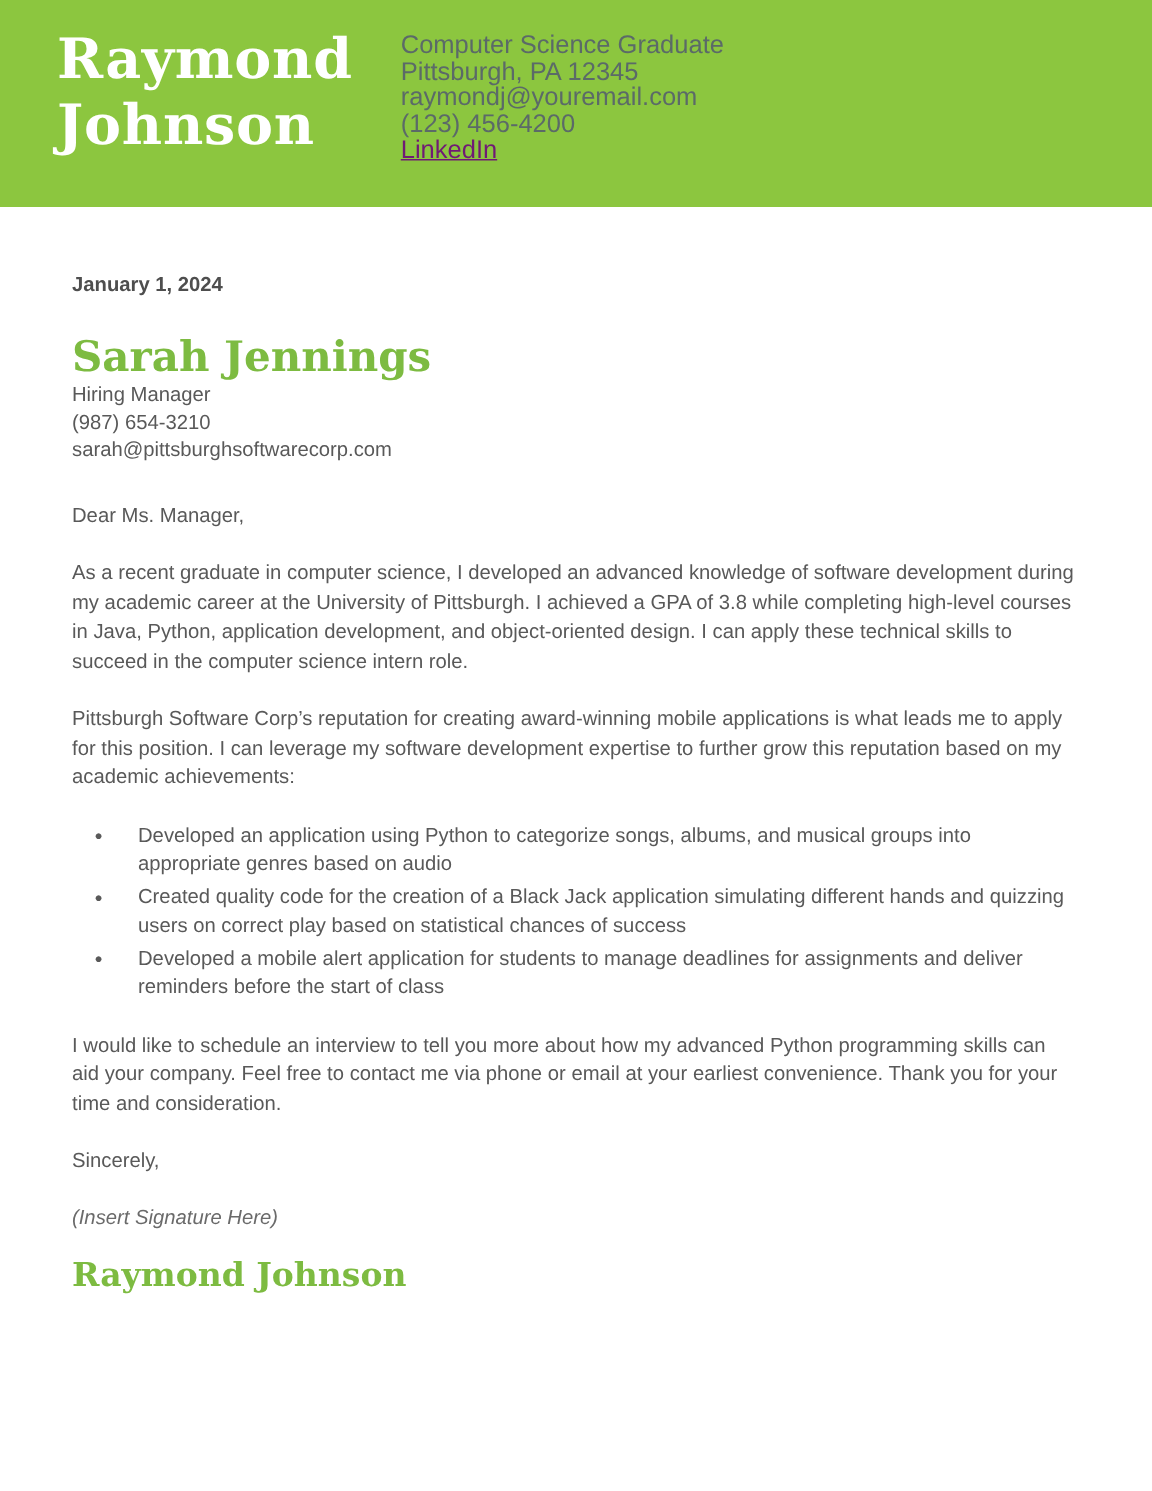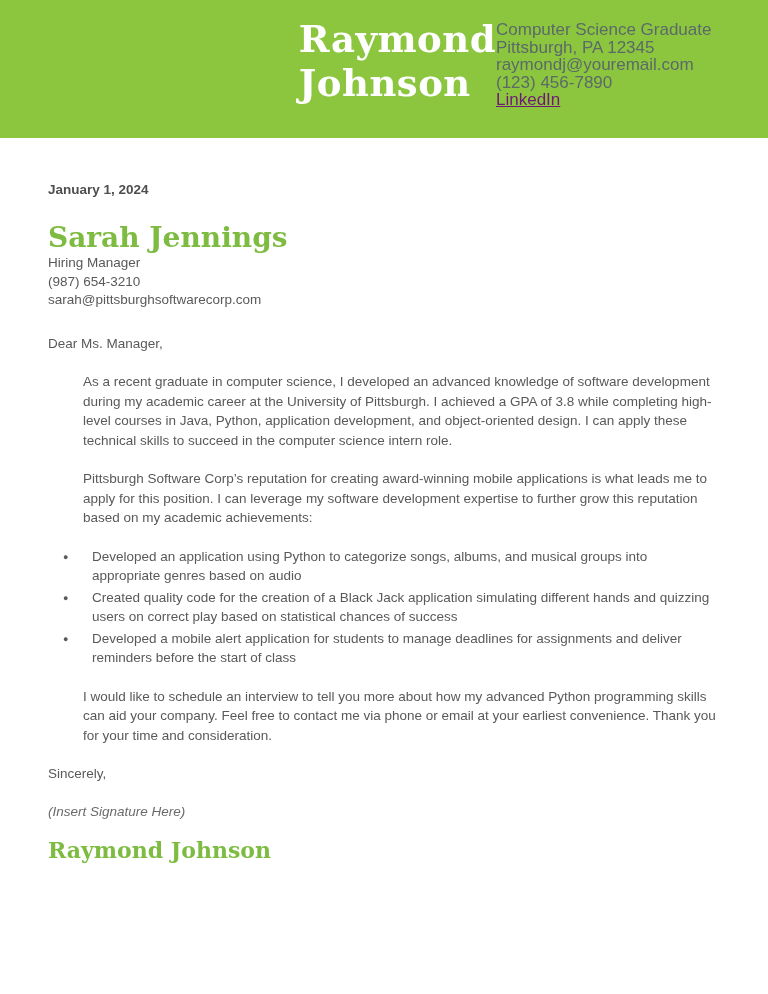--- a/index.html
+++ b/index.html
@@ -8,25 +8,26 @@
     position: relative;
     width: 768px;
     height: 994px;
     background: #ffffff;
     font-family: "Liberation Sans", sans-serif;
     overflow: hidden;
   }
   
   .header {
     display: flex;
-    justify-content: flex-end;
+    justify-content: flex-start;
     align-items: flex-start;
     height: 138px;
     background: #8CC63F;
     padding: 18px 48px 0 38px;
+    gap: 32px;
   }
   .header-name {
     font-family: "DejaVu Serif", "Liberation Serif", serif;
     font-weight: bold;
     font-size: 37px;
     line-height: 1.18;
     color: #ffffff;
     white-space: pre-line;
     letter-spacing: 0.5px;
   }
@@ -59,21 +60,21 @@
   .recipient-name {
     font-family: "DejaVu Serif", "Liberation Serif", serif;
     font-weight: bold;
     font-size: 28px;
     color: #7DBB41;
     margin-bottom: 7px;
   }
   .recipient-info { margin-bottom: 24px; line-height: 18.5px; }
   .recipient-info .line { display: block; }
   .salutation { margin-bottom: 19px; }
-  .para { margin-bottom: 19px; margin-left: 35px; }
+  .para { margin-bottom: 19px; }
   ul.achievements {
     list-style: none;
     margin: 0 0 19px 0;
   }
   ul.achievements li {
     position: relative;
     padding-left: 44px;
     margin-bottom: 2px;
   }
   ul.achievements li::before {
@@ -102,21 +103,21 @@
 
 <div class="page">
 
   <div class="header">
     <div class="header-name">Raymond
 Johnson</div>
     <div class="header-contact">
       <span class="line">Computer Science Graduate</span>
       <span class="line">Pittsburgh, PA 12345</span>
       <span class="line">raymondj@youremail.com</span>
-      <span class="line">(123) 456-7890</span>
+      <span class="line">(123) 456-4200</span>
       <span class="line">
         <a class="linkedin-link">LinkedIn</a>
       </span>
     </div>
   </div>
 
   <div class="letter">
 
     <div class="date">January 1, 2024</div>
 

